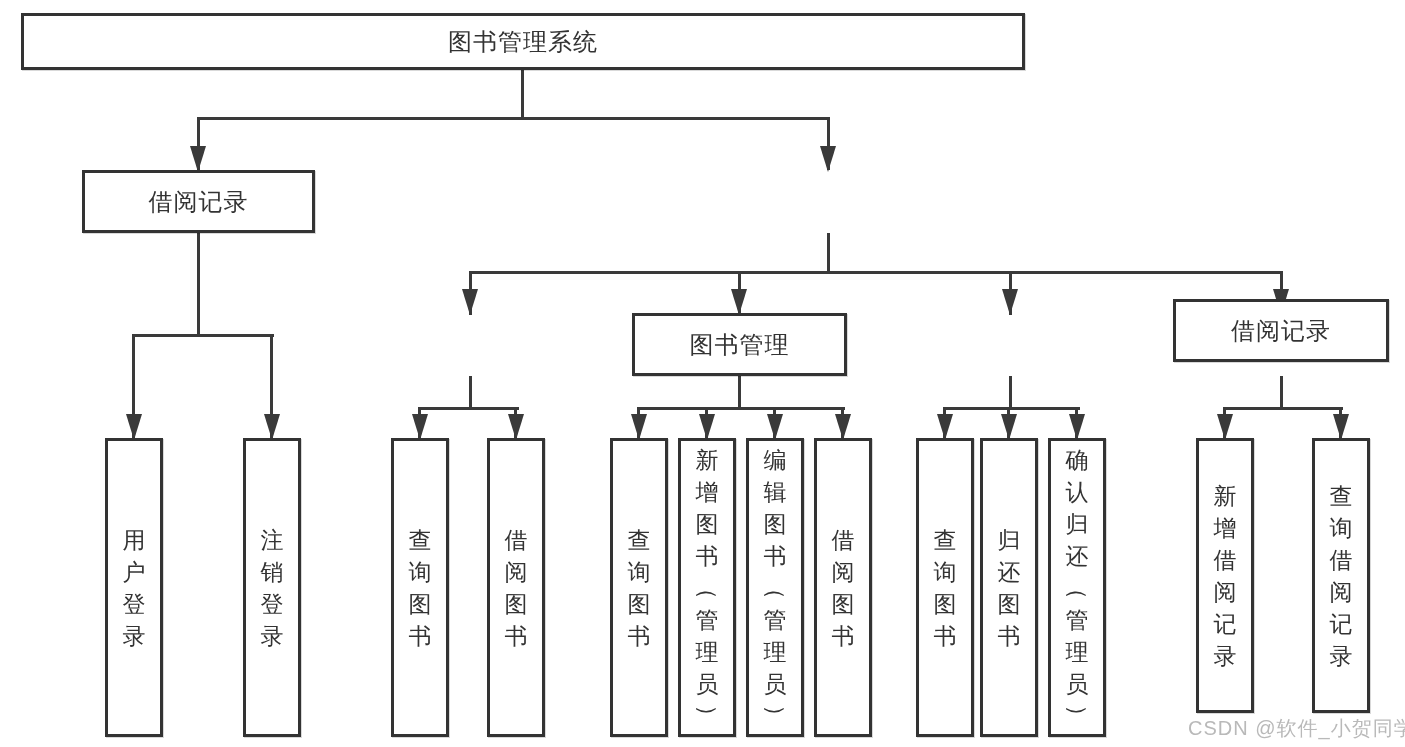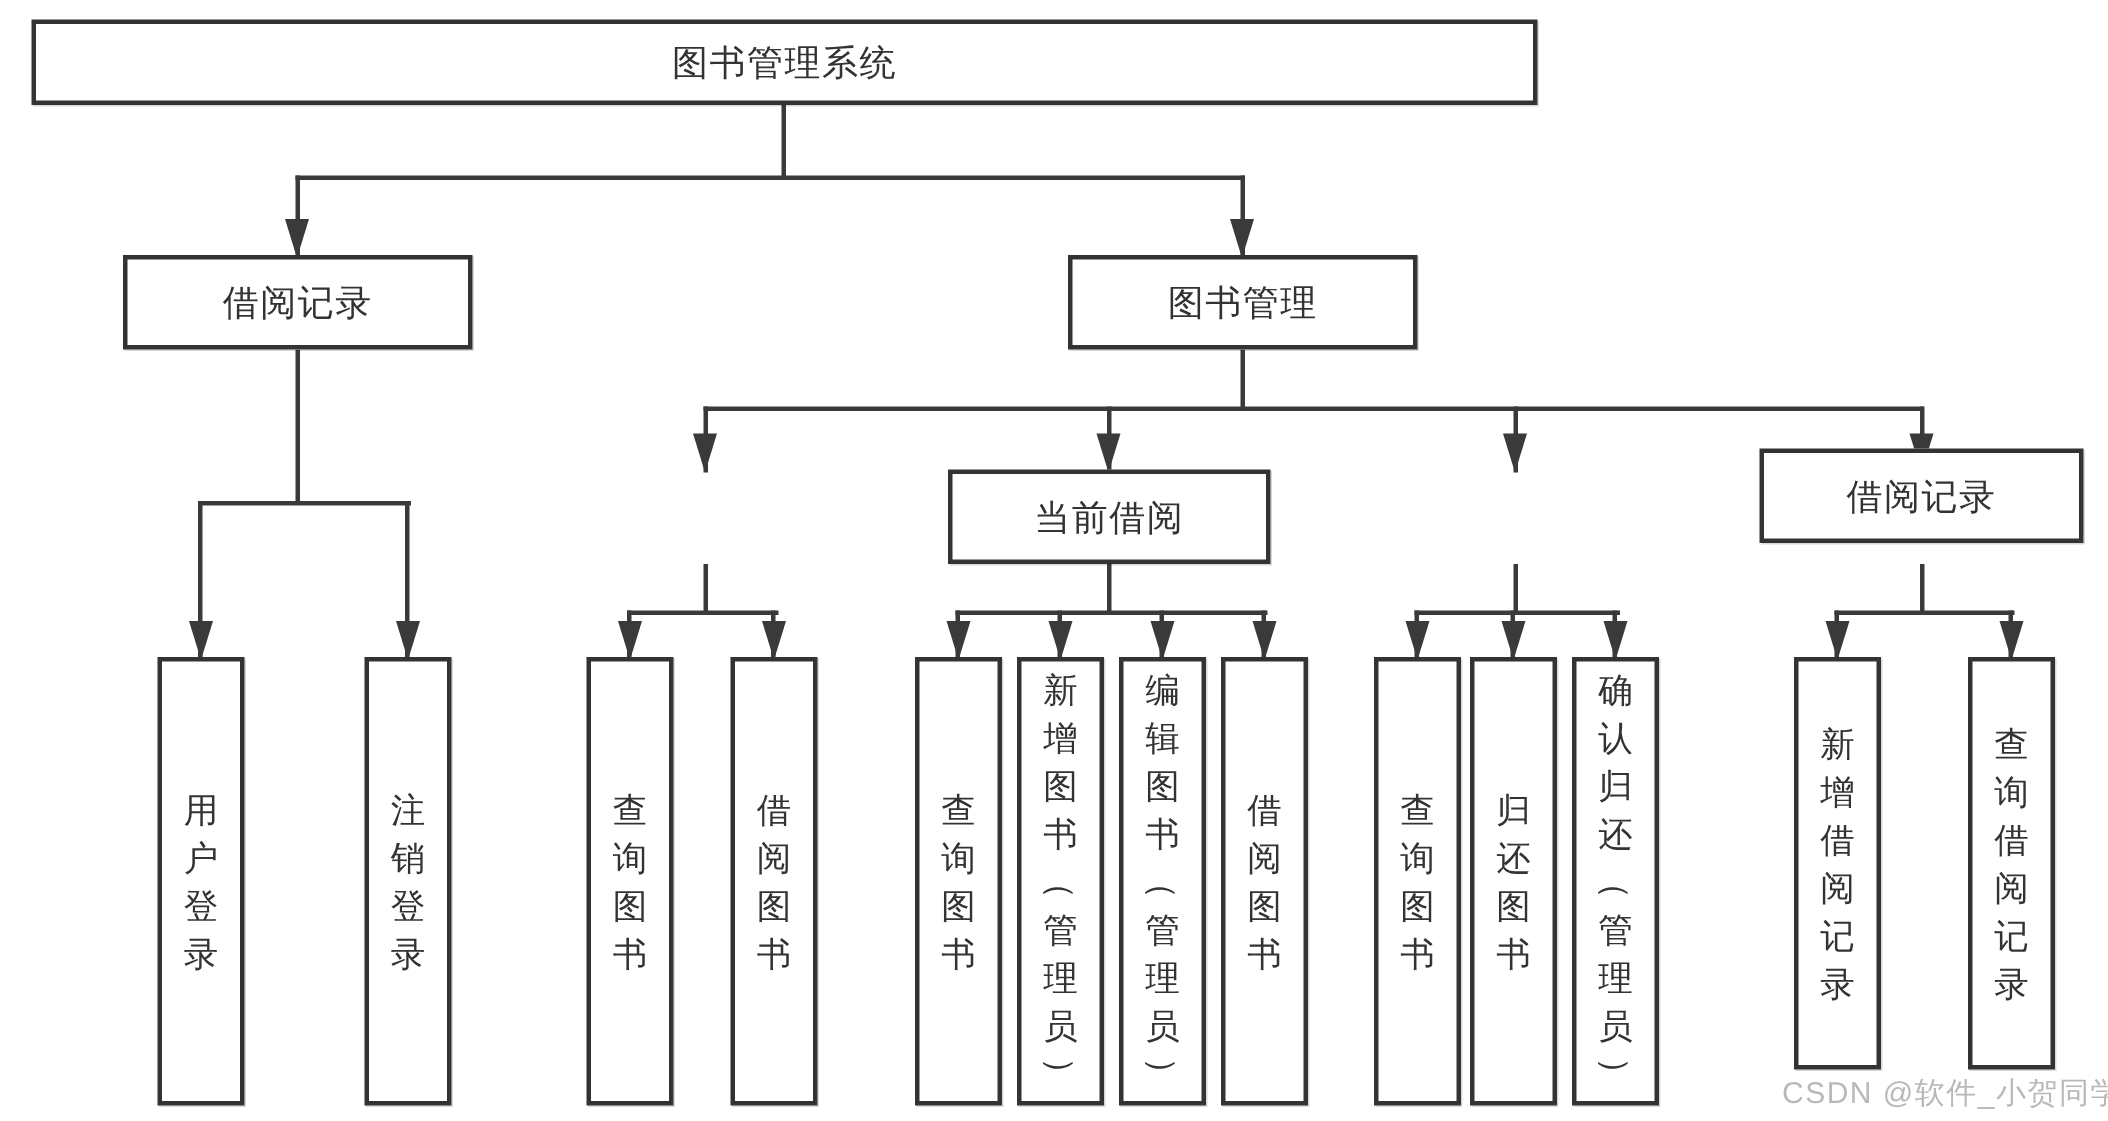--- a/index.html
+++ b/index.html
@@ -106,26 +106,23 @@
   <div class="arrow" style="left:1217px;top:414px"></div>
   <div class="arrow" style="left:1333px;top:414px"></div>
 
   <div class="box" style="left:21px;top:13px;width:1004px;height:57px">
     <span class="hlabel">图书管理系统</span>
   </div>
 
   <div class="box" style="left:82px;top:170px;width:233px;height:63px">
     <span class="hlabel">借阅记录</span>
   </div>
-  <div class="box" style="left:712px;top:170px;width:233px;height:63px">
+
+  <div class="box" style="left:632px;top:313px;width:215px;height:63px">
     <span class="hlabel">图书管理</span>
-  </div>
-
-  <div class="box" style="left:632px;top:313px;width:215px;height:63px">
-    <span class="hlabel">当前借阅</span>
   </div>
   <div class="box" style="left:1173px;top:299px;width:216px;height:63px">
     <span class="hlabel">借阅记录</span>
   </div>
 
   <div class="box" style="left:105px;top:438px;width:58px;height:299px">
     <span class="vlabel">
         <div class="vchar">用</div>
         <div class="vchar">户</div>
         <div class="vchar">登</div>

